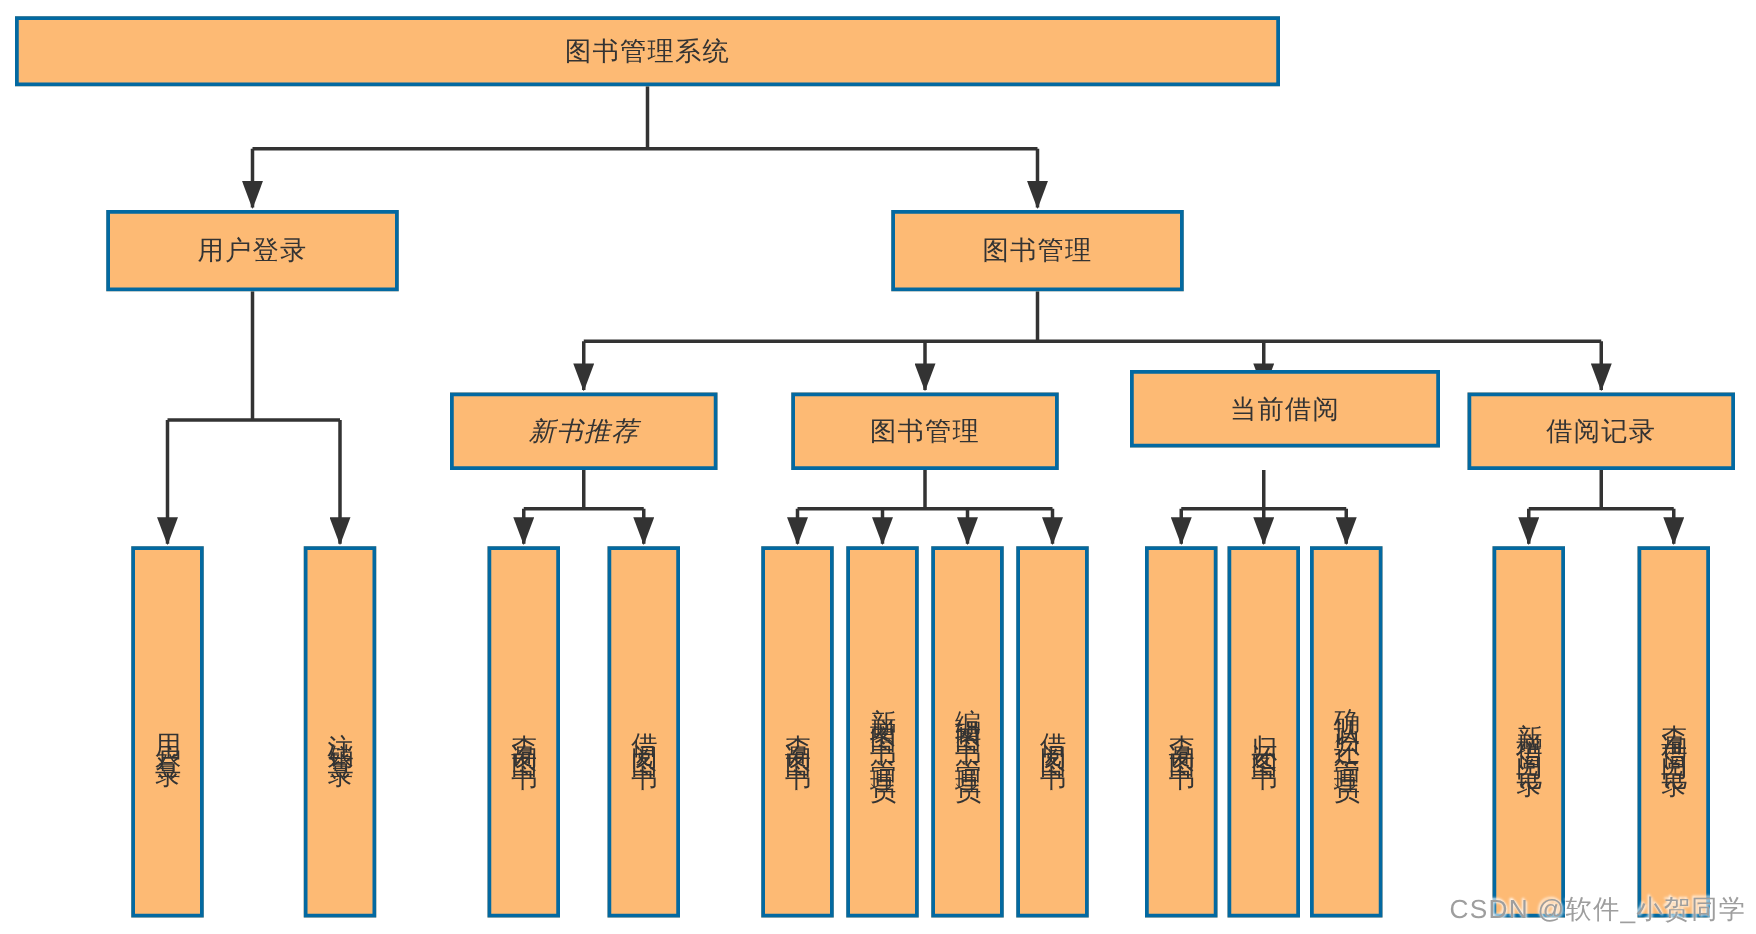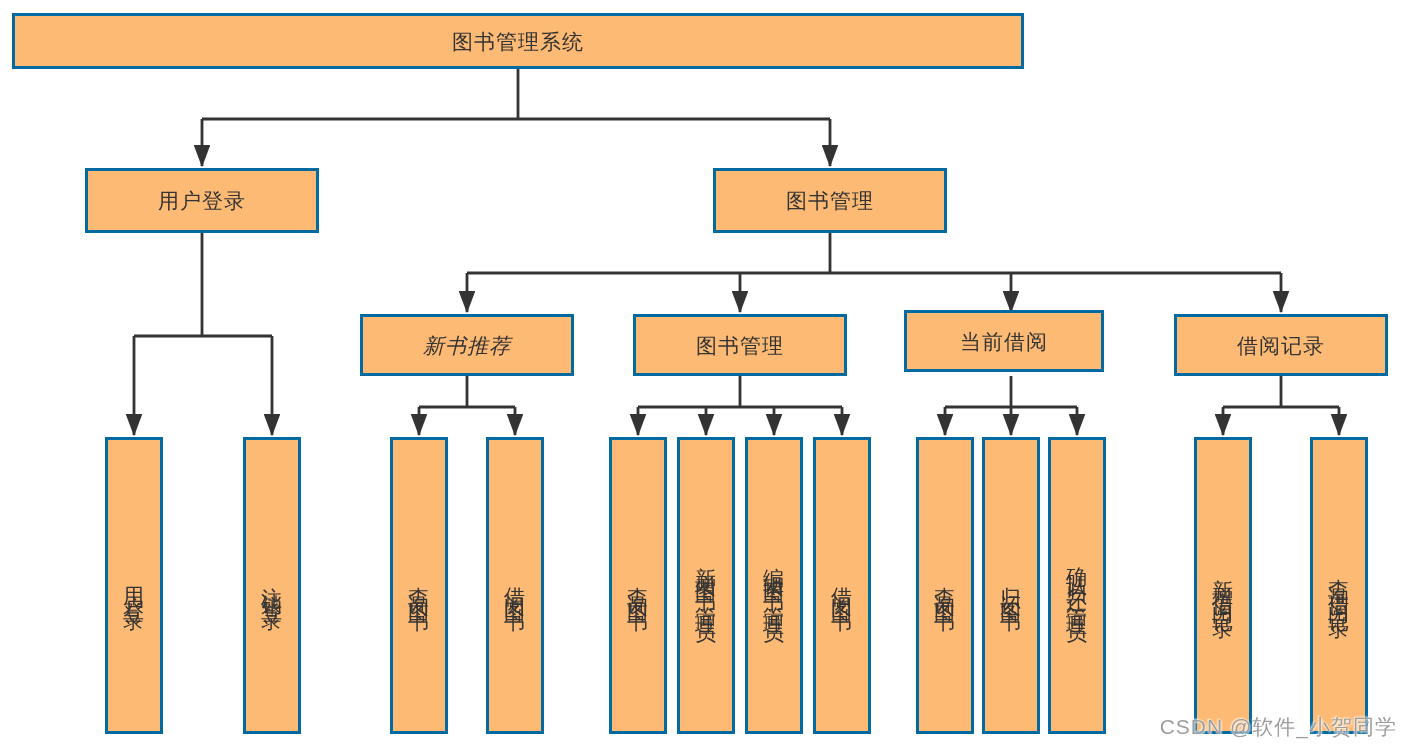--- a/index.html
+++ b/index.html
@@ -119,21 +119,21 @@
   <div class="node hbox" style="left:713px; top:168px; width:234px; height:65px;">
     <span>图书管理</span>
   </div>
 
   <div class="node hbox" style="left:360px; top:314px; width:214px; height:62px;font-style:italic;">
     <span>新书推荐</span>
   </div>
   <div class="node hbox" style="left:633px; top:314px; width:214px; height:62px;">
     <span>图书管理</span>
   </div>
-  <div class="node hbox" style="left:904px; top:310px; width:200px; height:62px;">
+  <div class="node hbox" style="left:904px; top:296px; width:248px; height:62px;">
     <span>当前借阅</span>
   </div>
   <div class="node hbox" style="left:1174px; top:314px; width:214px; height:62px;">
     <span>借阅记录</span>
   </div>
 
   <div class="node vbox" style="left:105px; top:437px; width:58px; height:297px;">
     <span>用户登录</span>
   </div>
   <div class="node vbox" style="left:243px; top:437px; width:58px; height:297px;">

